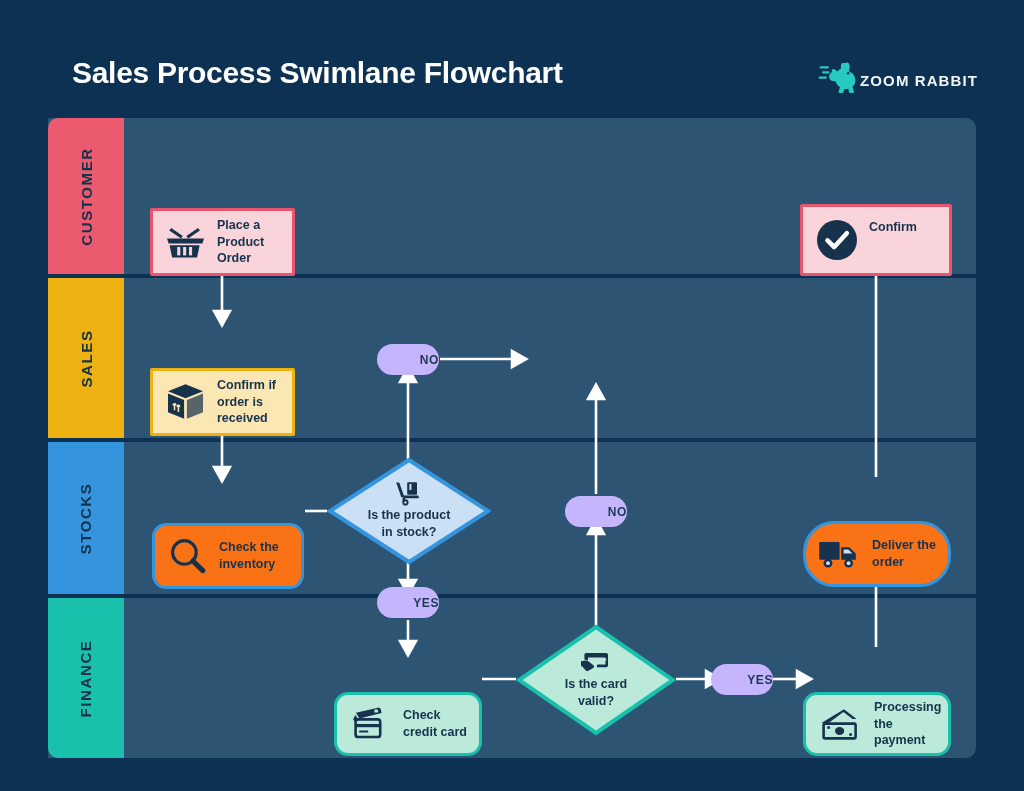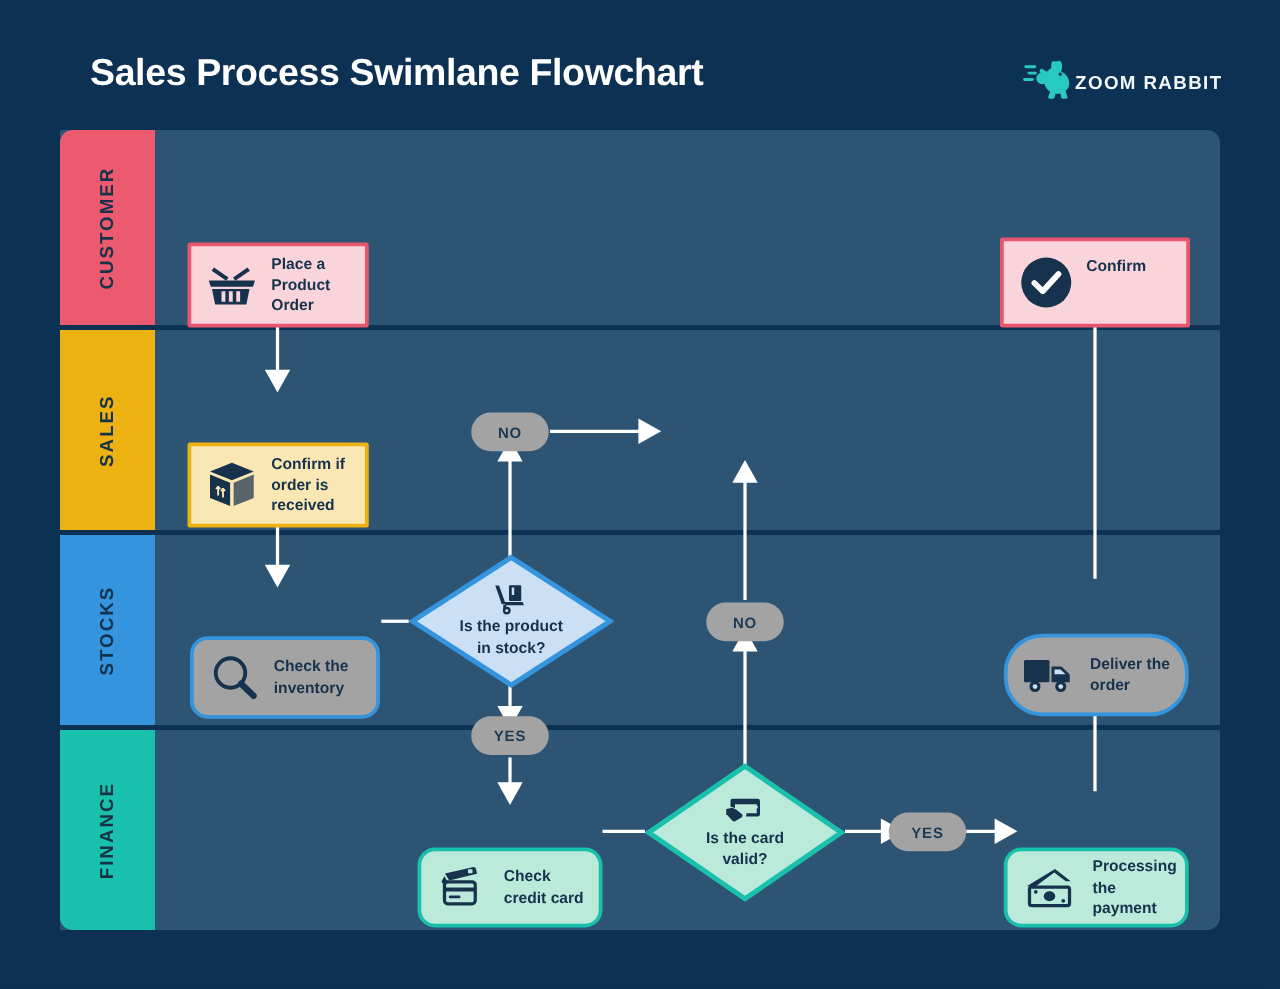--- a/index.html
+++ b/index.html
@@ -2,21 +2,21 @@
 <html><head>
 <meta charset="utf-8">
 <style>
   html,body{margin:0;padding:0;}
   body{
     width:1024px;height:791px;
     background:#0c3152;
     font-family:"Liberation Sans","DejaVu Sans",sans-serif;
     overflow:hidden;position:relative;
   }
-  #stage{position:absolute;left:0;top:0;width:1024px;height:585px;}
+  #stage{position:absolute;left:0;top:14px;width:1024px;height:585px;}
 
   
   .title{
     position:absolute;left:72px;top:42px;
     font-size:30px;font-weight:bold;color:#ffffff;
     letter-spacing:-0.3px;white-space:nowrap;
   }
   .brand{
     position:absolute;right:46px;top:47px;
     display:flex;align-items:center;height:38px;
@@ -62,39 +62,39 @@
   .node .ico{flex:0 0 auto;display:flex;align-items:center;justify-content:center;}
   .node .txt{
     font-size:12.5px;font-weight:bold;line-height:1.33;
     color:#17324c;
   }
   .n-square{border-width:3px;border-style:solid;border-radius:2px;}
   .n-round{border-width:3px;border-style:solid;border-radius:14px;}
 
   .c-pink  {background:#f9d4da;border-color:#e8566d;}
   .c-yellow{background:#fbe7b4;border-color:#edb211;}
-  .c-blue  {background:#a3a3a3;border-color:#3494dd;}
+  .c-blue  {background:#f97316;border-color:#3494dd;}
   .c-mint  {background:#bbe9da;border-color:#19c0ab;}
 
   
   .diamond{position:absolute;}
   .diamond .dlabel{
     position:absolute;left:0;width:100%;
     text-align:center;font-size:12.5px;font-weight:bold;
     line-height:1.3;color:#17324c;
   }
   .diamond .dico{
     position:absolute;left:0;width:100%;
     display:flex;justify-content:center;
   }
 
   
   .pill{
-    position:absolute;background:#a3a3a3;border-radius:999px;
-    display:flex;align-items:center;justify-content:center;
+    position:absolute;background:#c4b5fd;border-radius:999px;
+    display:flex;align-items:center;justify-content:flex-end;
     font-size:12px;font-weight:bold;color:#1d3a55;letter-spacing:0.6px;
   }
 </style>
 </head>
 <body>
 
 <div id="stage">
 
   <div class="title">Sales Process Swimlane Flowchart</div>
 

